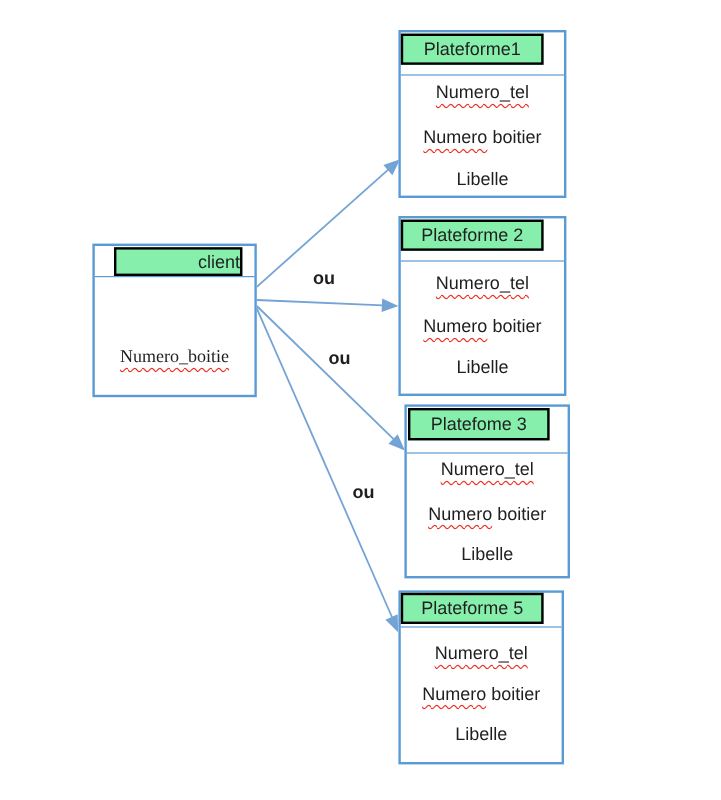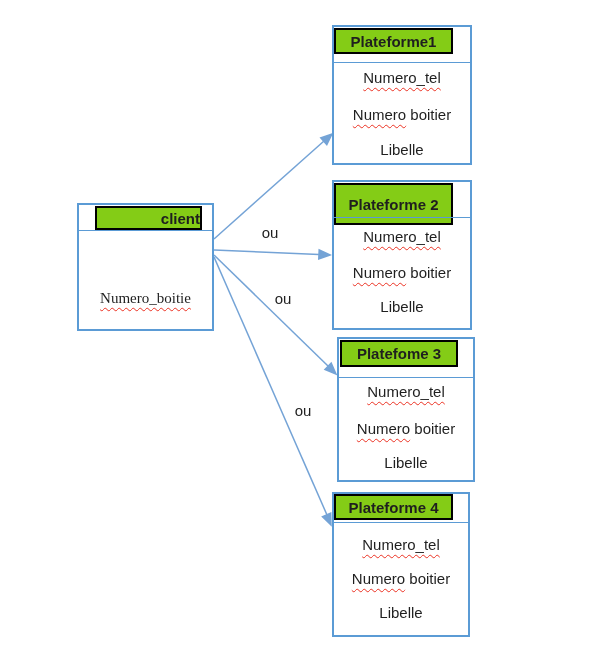--- a/index.html
+++ b/index.html
@@ -6,40 +6,39 @@
   .canvas {
     position:relative; width:601px; height:667px; background:#fff;
     font-family:"Liberation Sans", sans-serif; color:#1f1f1f; overflow:hidden;
   }
   svg.connectors { position:absolute; left:0; top:0; }
   .entity {
     position:absolute; background:#fff; box-sizing:border-box;
     border:2px solid var(--box-border,#5b9bd5);
   }
   .title-box {
-    position:absolute; box-sizing:border-box; background:#84cc16;
+    position:absolute; box-sizing:border-box; background:#86efac;
     border:2px solid var(--title-border,#000);
     font-size:15px; display:flex; align-items:center; justify-content:center;
     white-space:nowrap;
-    font-weight:bold;
   }
   .entity-client .title-box { justify-content:flex-end; padding-left:7px; }
   .divider { position:absolute; left:0; right:0; height:1px; background:var(--box-border,#5b9bd5); }
   .field {
     position:absolute; left:0; right:0; text-align:center;
     font-size:15px; line-height:20px; white-space:pre;
   }
   .sq {
     text-decoration-line:underline;
     text-decoration-style:wavy;
     text-decoration-color:var(--squiggle,#eb3223);
     text-decoration-thickness:1px;
     text-underline-offset:4px;
   }
-  .ou-label { position:absolute; width:34px; text-align:center; font-size:15px; }
+  .ou-label { position:absolute; width:34px; text-align:center; font-size:15px;font-weight:bold; }
 </style>
 </head>
 <body>
 
 <div class="canvas" style="--box-border: #5b9bd5; --title-border: #000000; --squiggle: #eb3223; color: rgb(31, 31, 31); background: rgb(255, 255, 255);">
 
   <svg class="connectors" width="601" height="667" viewBox="0 0 601 667">
     <g stroke="#74a3d6" stroke-width="1.5" fill="#74a3d6">
       <line x1="214" y1="239" x2="324" y2="141"></line>
       <polygon points="332,134 326.8,144.7 320.8,137.9"></polygon>
@@ -64,42 +63,42 @@
     <div class="title-box" style="left:0; top:1px; width:119px; height:26px;">
       <span>Plateforme1</span>
     </div>
     <div class="divider" style="top:35px;"></div>
     <div class="field" style="top:41px;"><span class="sq">Numero_tel</span><span></span></div>
     <div class="field" style="top:78px;"><span class="sq">Numero</span><span> boitier</span></div>
     <div class="field" style="top:113px;"><span class="sq"></span><span>Libelle</span></div>
   </div>
 
   <div class="entity" style="left:332px; top:180px; width:140px; height:150px;">
-    <div class="title-box" style="left:0; top:1px; width:119px; height:42px;text-align:right;">
+    <div class="title-box" style="left:0; top:1px; width:119px; height:26px;text-align:right;">
       <span>Plateforme 2</span>
     </div>
     <div class="divider" style="top:35px;"></div>
     <div class="field" style="top:45px;"><span class="sq">Numero_tel</span><span></span></div>
     <div class="field" style="top:81px;"><span class="sq">Numero</span><span> boitier</span></div>
     <div class="field" style="top:115px;"><span class="sq"></span><span>Libelle</span></div>
   </div>
 
   <div class="entity" style="left:337px; top:337px; width:138px; height:145px;padding-left:40px;">
     <div class="title-box" style="left:1px; top:1px; width:118px; height:27px;">
       <span>Platefome 3</span>
     </div>
     <div class="divider" style="top:38px;"></div>
     <div class="field" style="top:43px;"><span class="sq">Numero_tel</span><span></span></div>
     <div class="field" style="top:80px;"><span class="sq">Numero</span><span> boitier</span></div>
     <div class="field" style="top:114px;"><span class="sq"></span><span>Libelle</span></div>
   </div>
 
   <div class="entity" style="left:332px; top:492px; width:138px; height:145px;">
     <div class="title-box" style="left:0; top:0; width:119px; height:26px;">
-      <span>Plateforme 4</span>
+      <span>Plateforme 5</span>
     </div>
     <div class="divider" style="top:28px;"></div>
     <div class="field" style="top:41px;"><span class="sq">Numero_tel</span><span></span></div>
     <div class="field" style="top:75px;"><span class="sq">Numero</span><span> boitier</span></div>
     <div class="field" style="top:109px;"><span class="sq"></span><span>Libelle</span></div>
   </div>
 
   <div class="ou-label" style="left:253px; top:224px;">ou</div>
   <div class="ou-label" style="left:266px; top:290px;">ou</div>
   <div class="ou-label" style="left:286px; top:402px;">ou</div>

